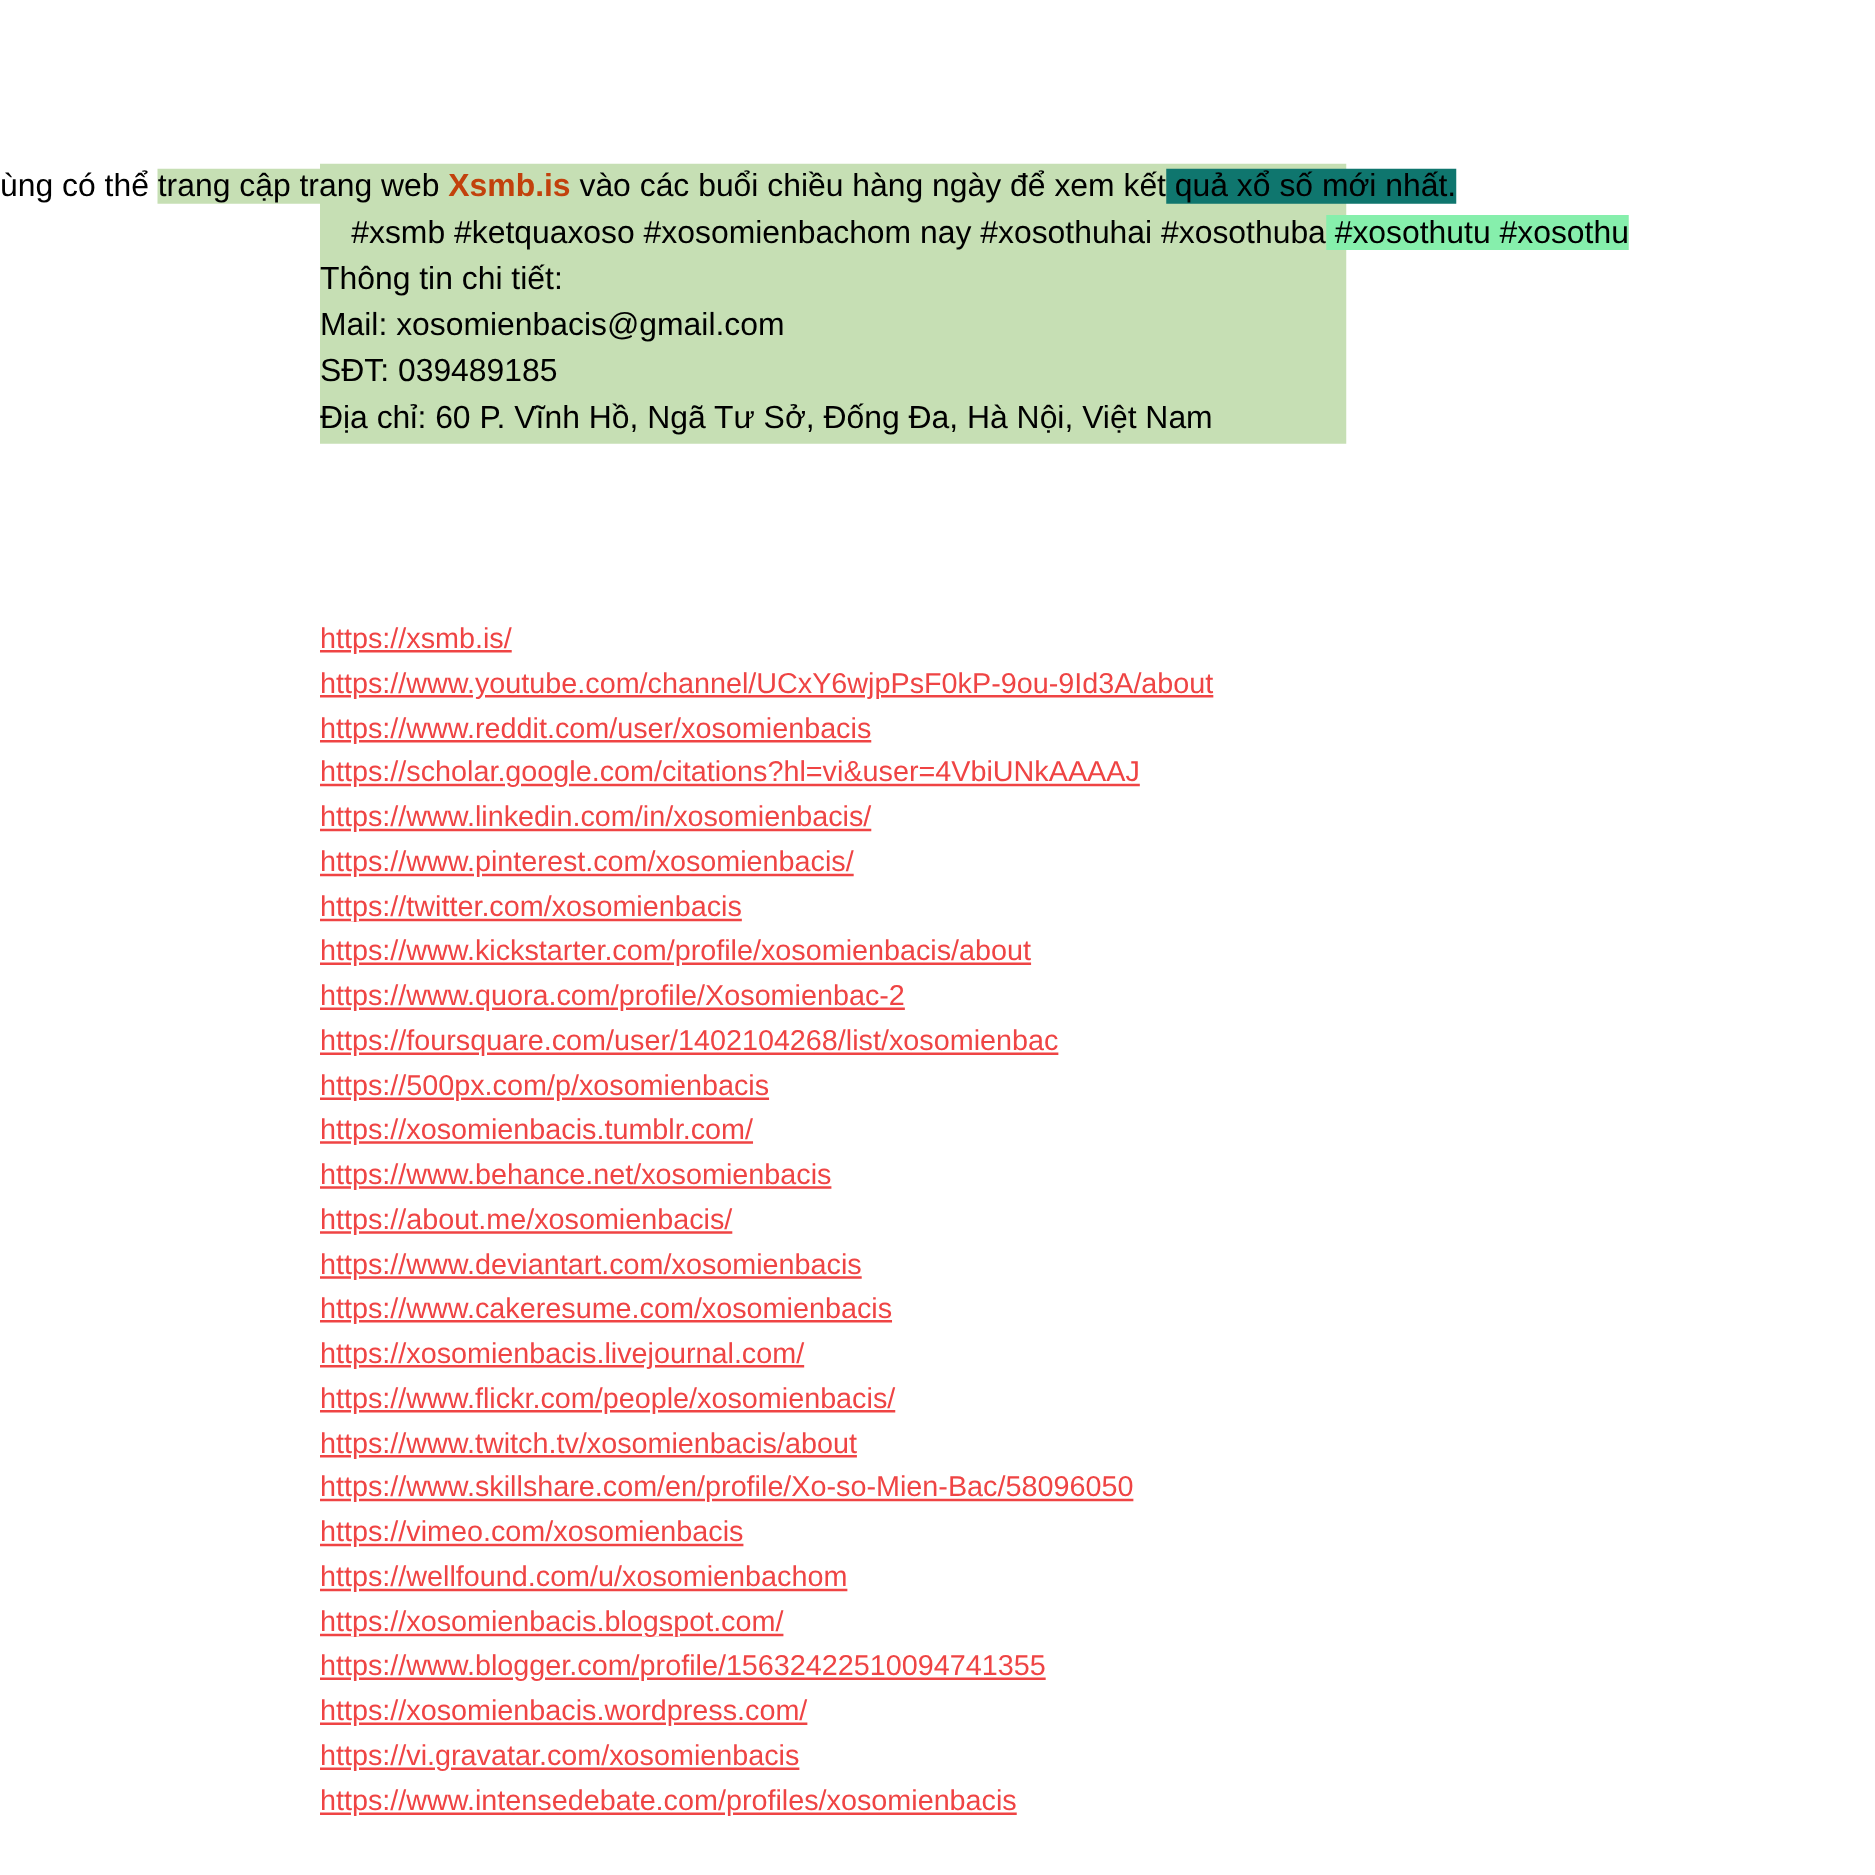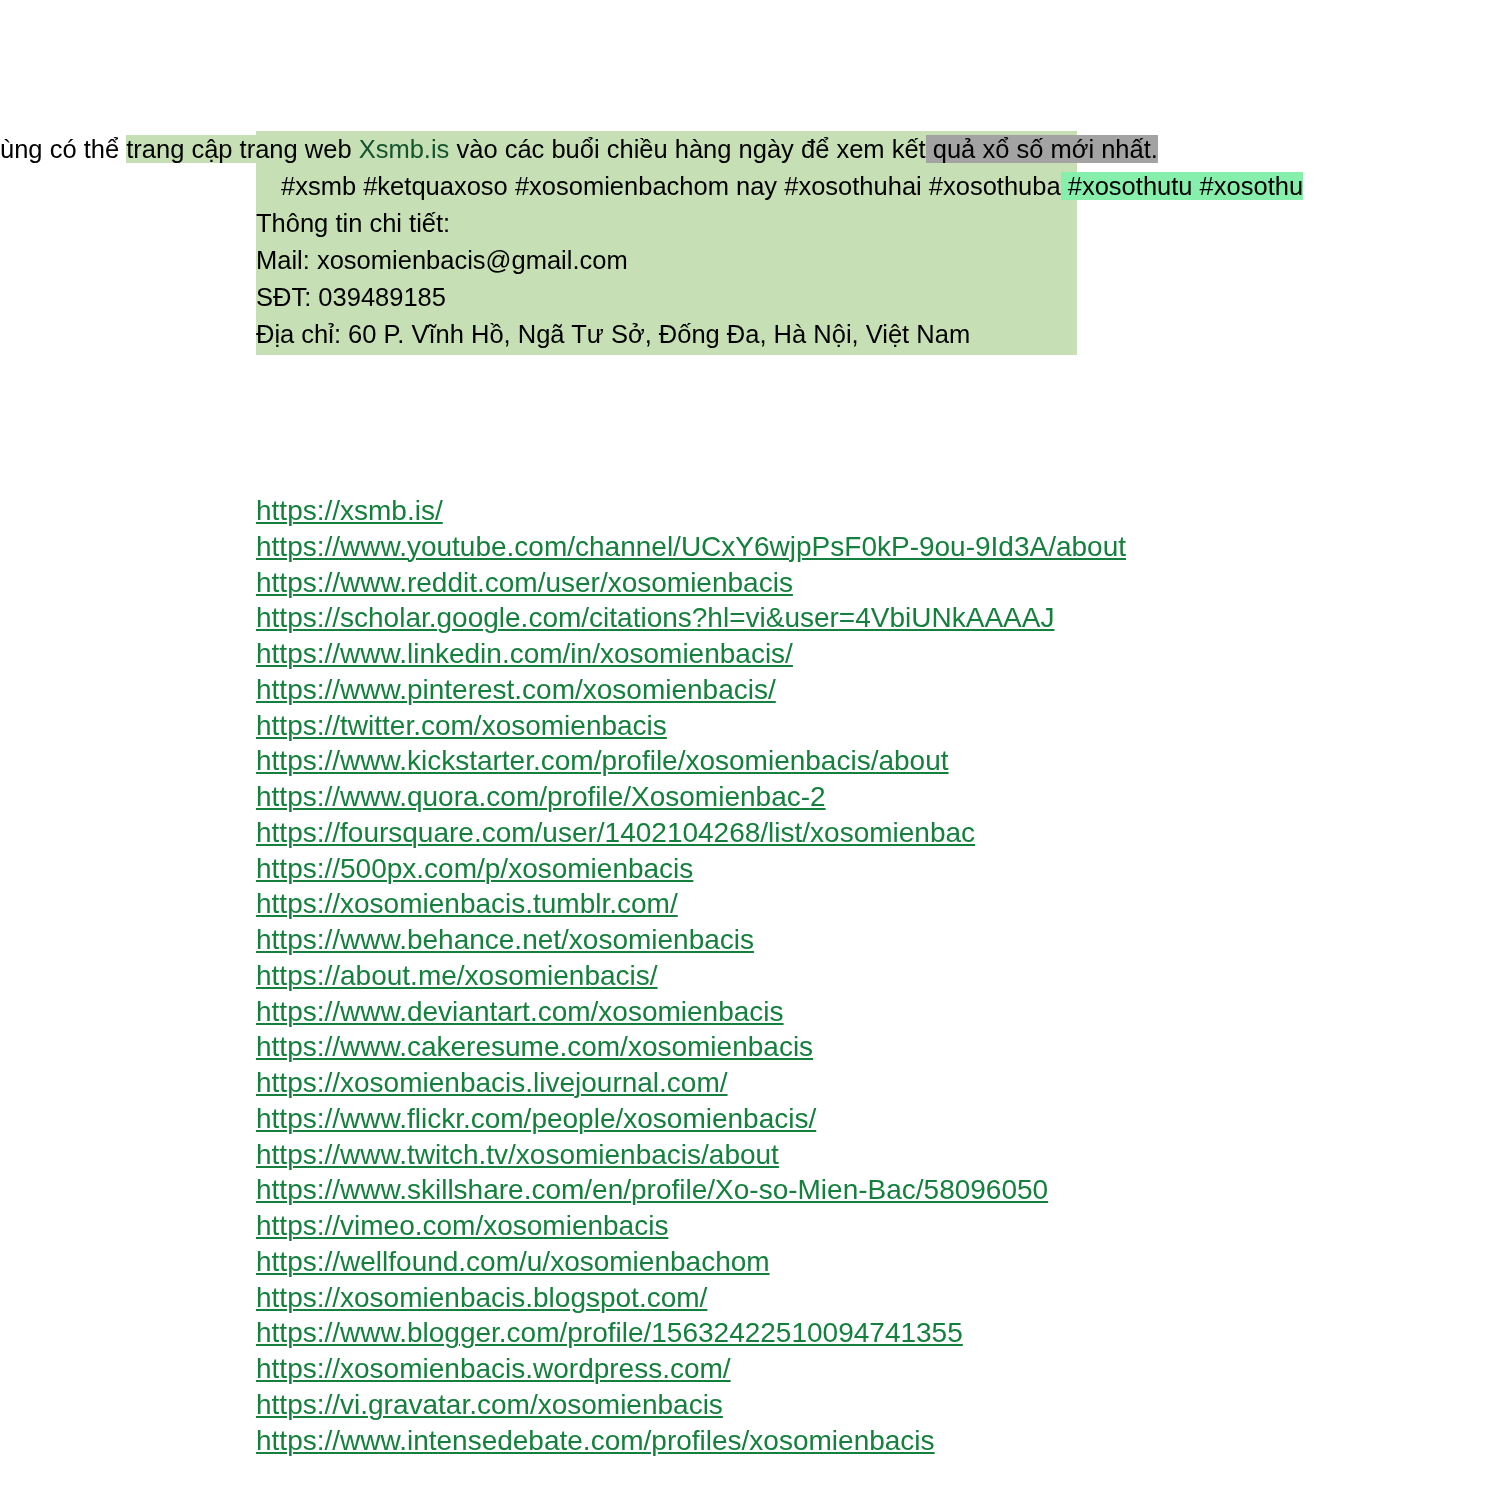--- a/index.html
+++ b/index.html
@@ -64,26 +64,26 @@
   }
 
   .lead-prefix {
     background: transparent;
   }
   .lead-hl {
     background: #c6dfb4;
   }
 
   .brand {
-    color: #14532d;
-    font-weight: normal;
+    color: #c2410c;
+    font-weight: bold;
   }
 
   .tail-plain {
-    background: #a3a3a3;
+    background: #0f766e;
   }
 
   .hashtags-hl {
     background: #c6dfb4;
     padding-left: 25px;
   }
   .hashtags-tail {
     background: #86efac;
   }
 
@@ -96,22 +96,22 @@
   }
 
   .link-row {
     height: 35.75px;
     line-height: 35.75px;
     white-space: nowrap;
   }
 
   .link-row a,
   .link-row .link-text {
-    font-size: 28px;
-    color: #15803d;
+    font-size: 23px;
+    color: #ef4444;
     text-decoration: underline;
     text-underline-offset: 2px;
     text-decoration-thickness: 2px;
     cursor: pointer;
   }
 </style>
 </head>
 <body>
 
 <div id="page">

